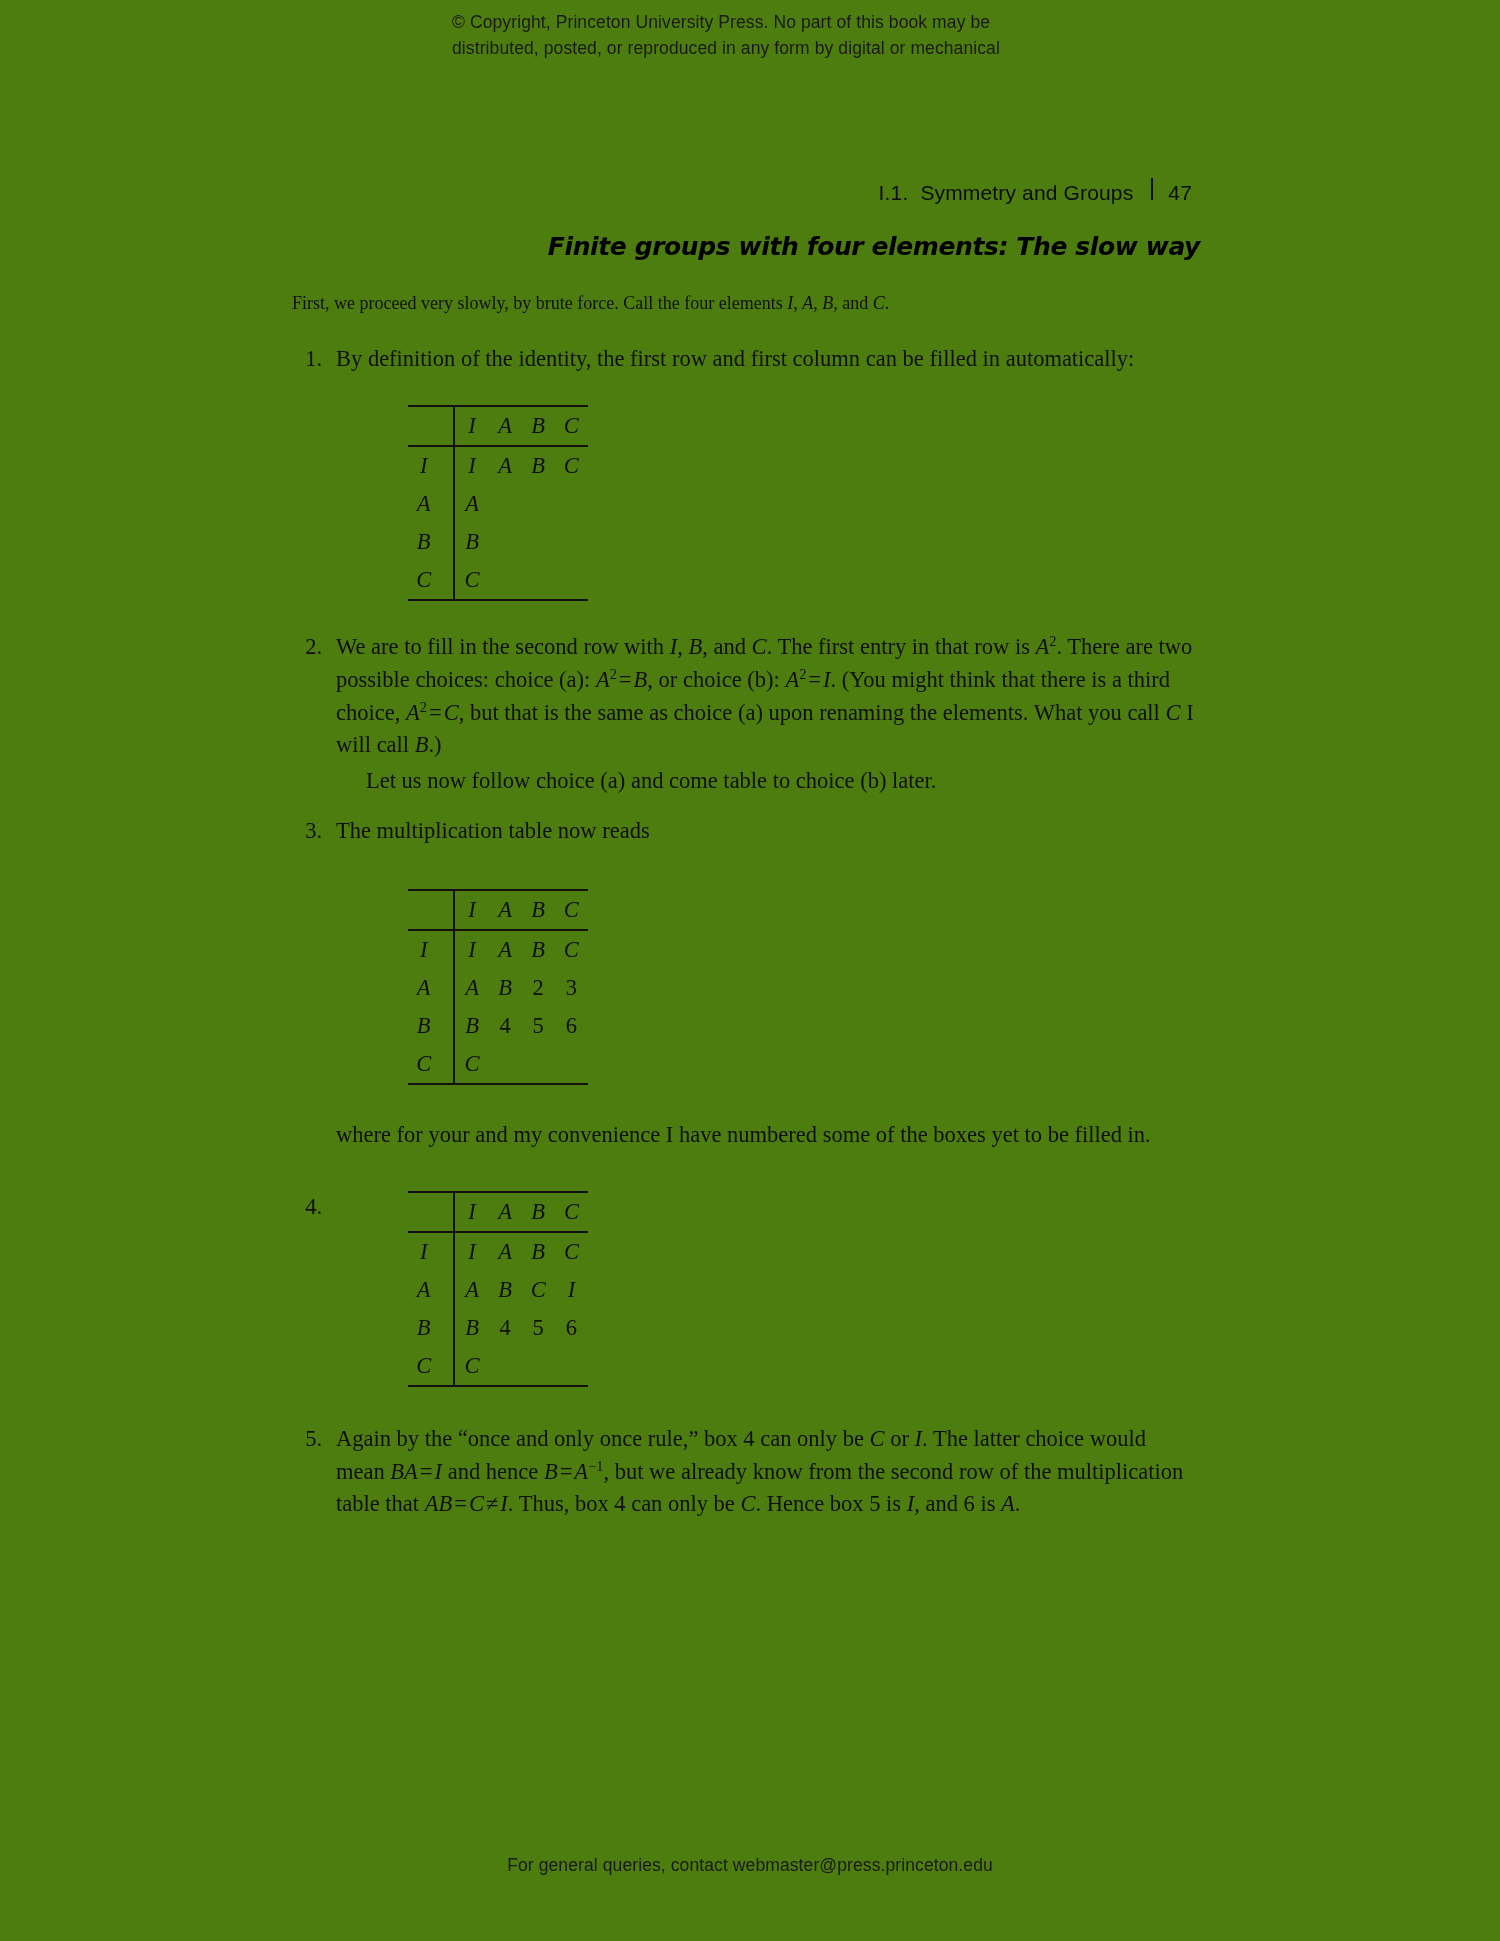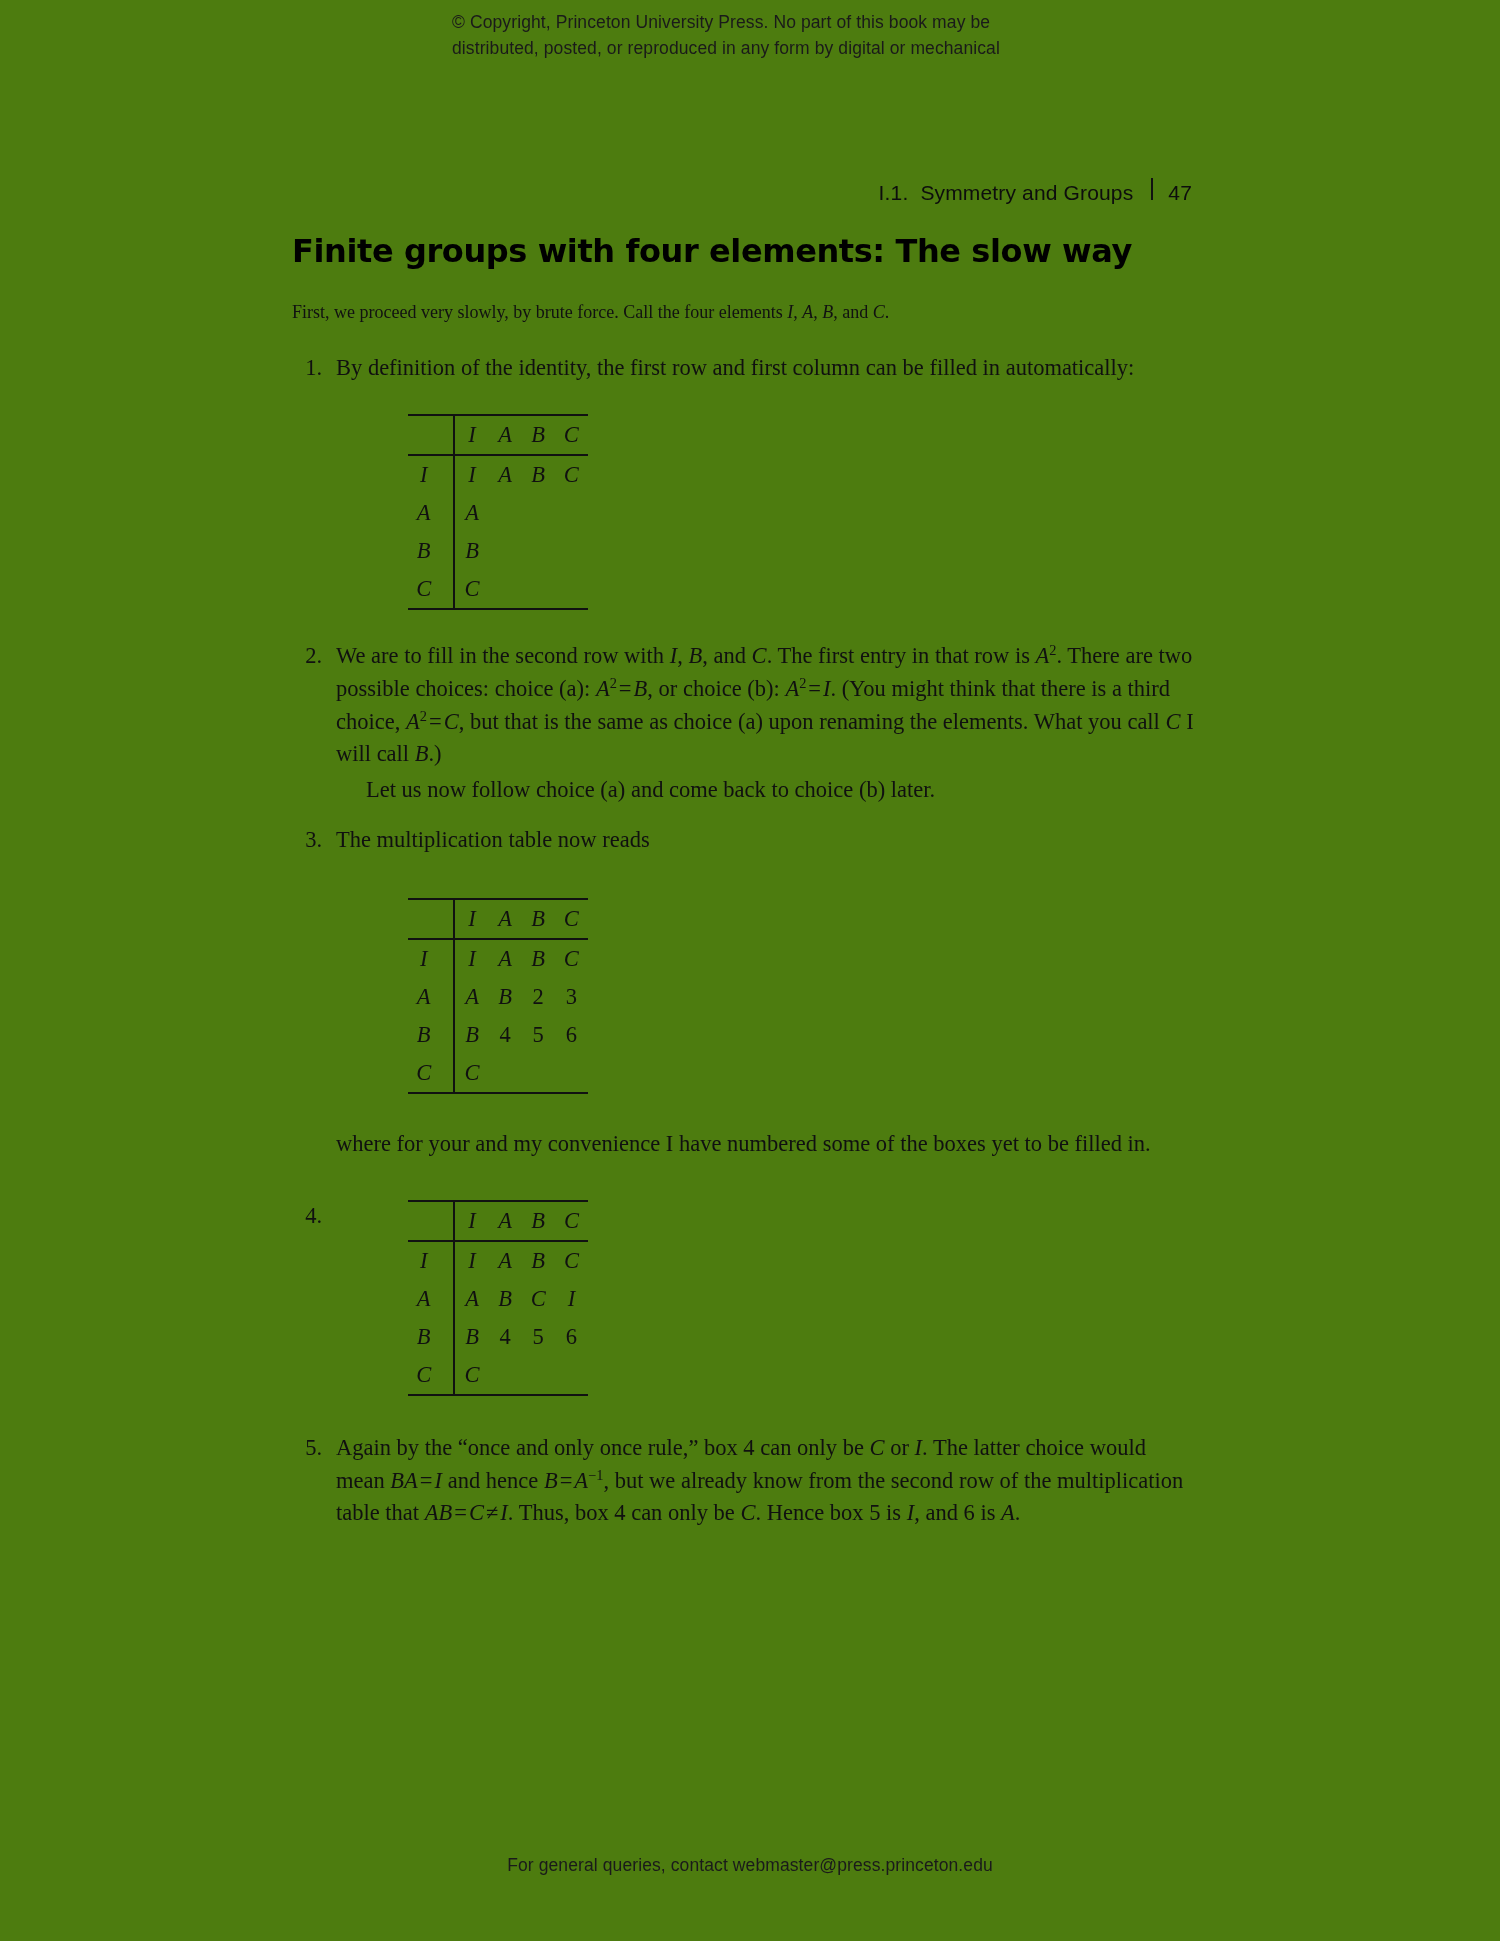--- a/index.html
+++ b/index.html
@@ -64,24 +64,26 @@
   .content {
     position: absolute;
     left: 292px;
     top: 232px;
     width: 908px;
   }
 
   h2.section-title {
     margin: 0 0 30px 0;
     font-family: "DejaVu Sans", "Liberation Sans", sans-serif;
+    font-style: italic;
     font-weight: bold;
-    font-size: 32px;
+    font-size: 25px;
     letter-spacing: -0.4px;
     color: #000;
+    text-align: right;
   }
 
   p.body-text {
     margin: 0 0 26px 0;
     font-size: 18px;
     line-height: 1.42;
     text-align: justify;
     color: #111;
   }
 
@@ -264,21 +266,21 @@
                   <td></td>
             </tr>
           </tbody>
             </table>
         </div>
       </li>
 
       <li style="margin-bottom:18px;">
         <span class="step-num">2.</span>
         <span class="step-body">We are to fill in the second row with <i class="m">I</i>, <i class="m">B</i>, and <i class="m">C</i>. The first entry in that row is <i class="m">A</i><span class="sup-r">2</span>. There are two possible choices: choice (a): <i class="m">A</i><span class="sup-r">2</span><span class="op">=</span><i class="m">B</i>, or choice (b): <i class="m">A</i><span class="sup-r">2</span><span class="op">=</span><i class="m">I</i>. (You might think that there is a third choice, <i class="m">A</i><span class="sup-r">2</span><span class="op">=</span><i class="m">C</i>, but that is the same as choice (a) upon renaming the elements. What you call <i class="m">C</i> I will call <i class="m">B</i>.)</span>
-        <div class="step-cont">Let us now follow choice (a) and come back to choice (b) later.</div>
+        <div class="step-cont">Let us now follow choice (a) and come table to choice (b) later.</div>
       </li>
 
       <li>
         <span class="step-num">3.</span>
         <span class="step-body nojust">The multiplication table now reads</span>
 
         <div class="mtable-wrap" style="margin-top:42px;margin-bottom:34px;">
           <table class="mtable">
             <tbody>
                 <tr class="toprule">

